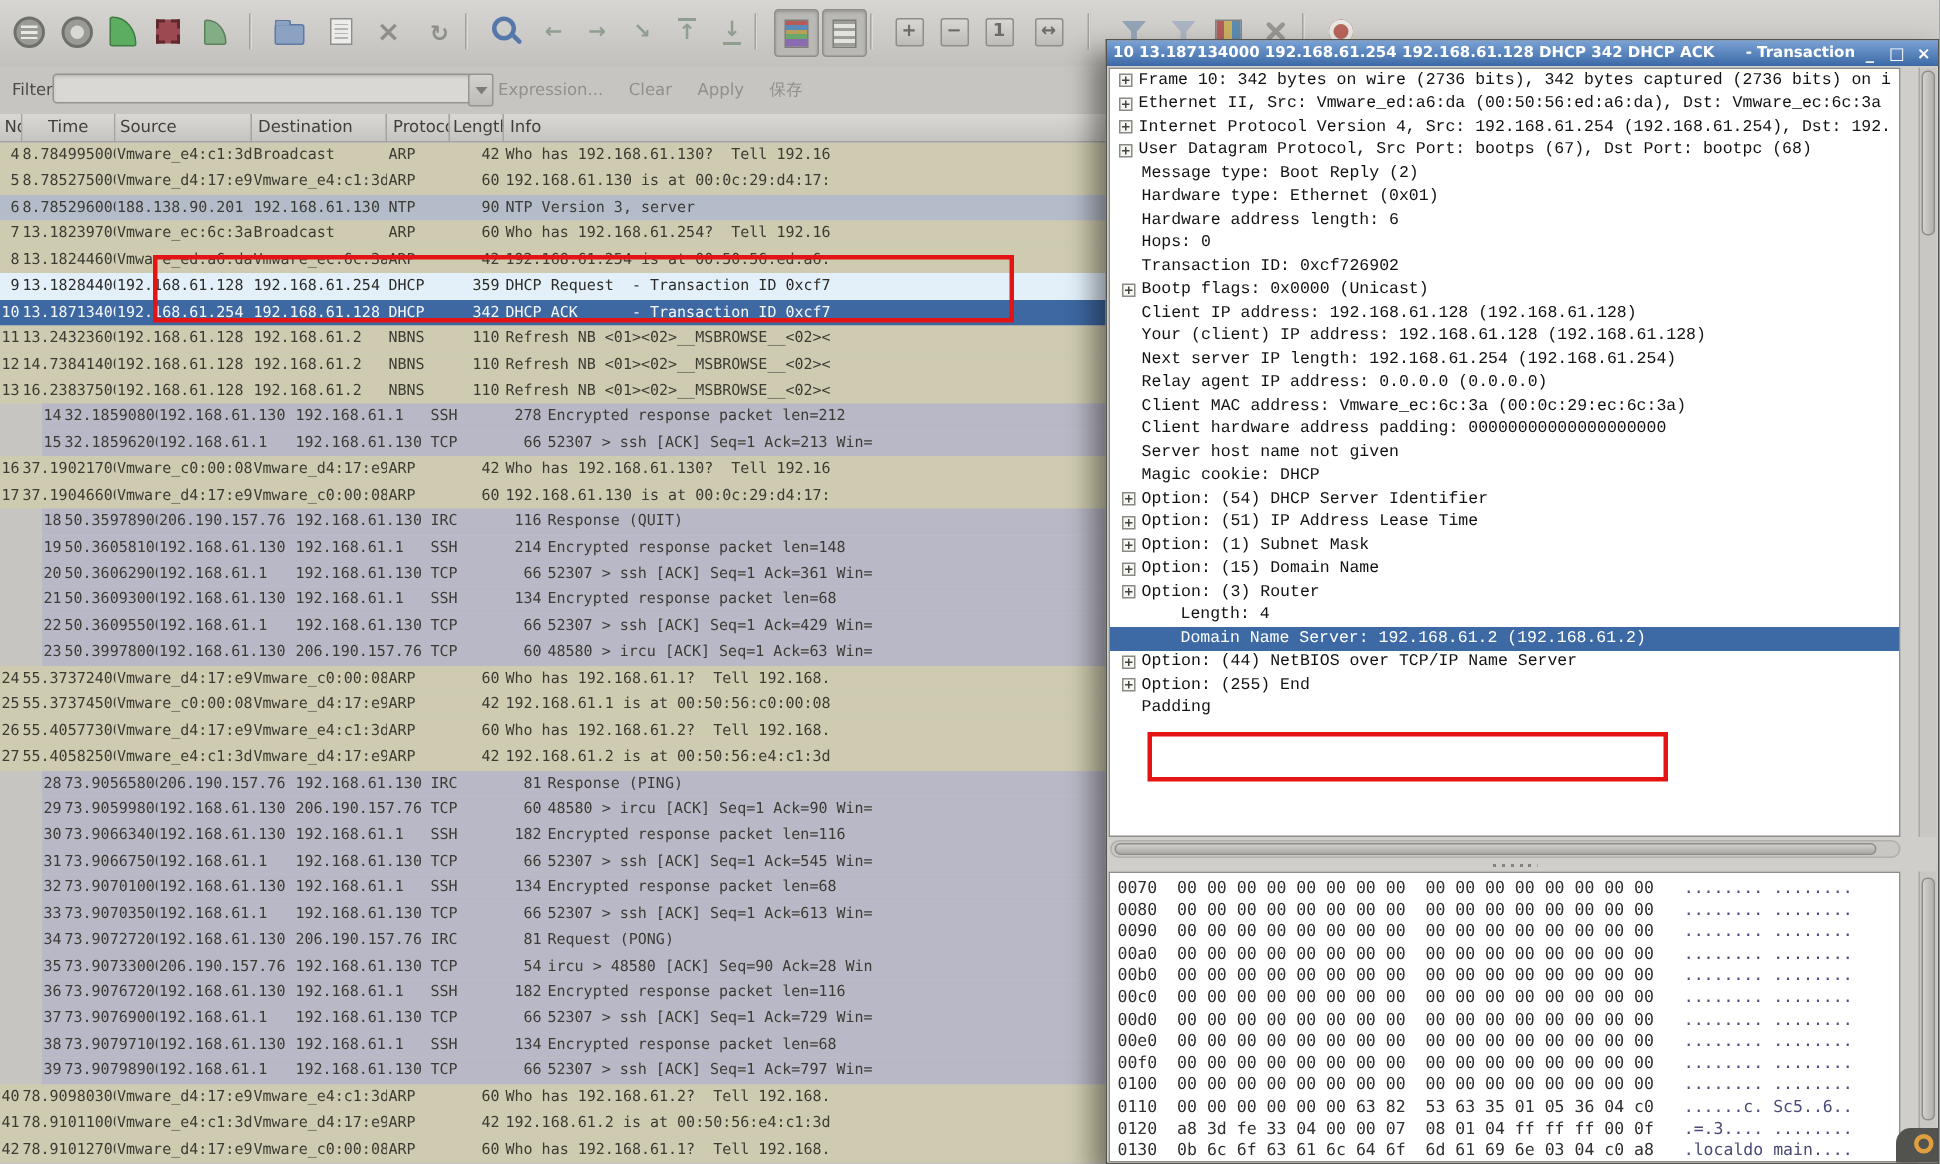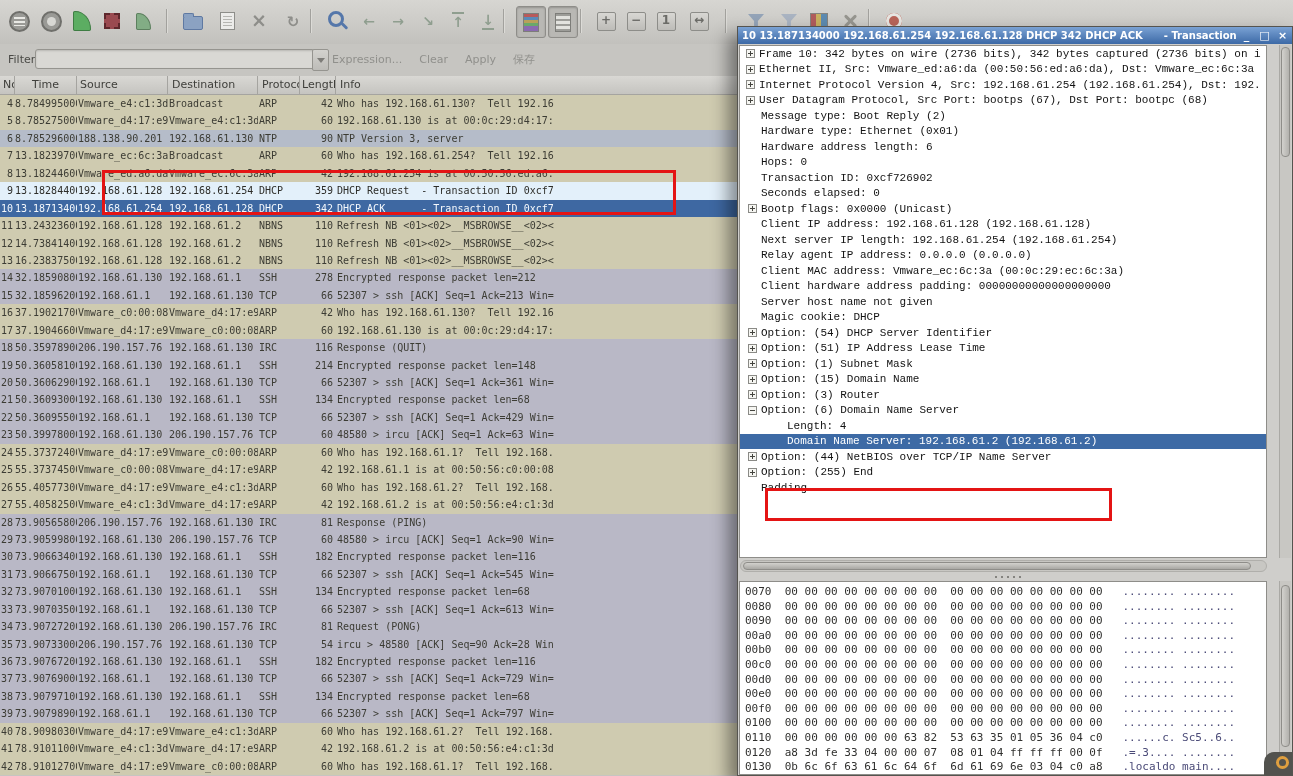--- a/index.html
+++ b/index.html
@@ -77,21 +77,21 @@
   .pkt-header{position:absolute;left:0;top:76px;width:740px;height:19px;display:flex;}
   .hcell{box-sizing:border-box;height:19px;background:linear-gradient(#d9d8d4,#c5c4c0);
     border-right:1px solid #a5a4a0;border-bottom:1px solid #a5a4a0;font-size:11px;color:#3f3f3b;
     line-height:18px;overflow:hidden;white-space:nowrap;}
   .pkt-list{position:absolute;left:0;top:95px;width:740px;height:681px;overflow:hidden;
     font-family:"DejaVu Sans Mono","Liberation Mono",monospace;font-size:10px;color:#3c3c34;}
   .prow{display:flex;height:17.45px;line-height:17.45px;white-space:pre;overflow:hidden;}
   .cell{box-sizing:border-box;overflow:hidden;flex:none;}
   .r-tan{background:#cfcbb0;}
   .r-ntp{background:#b5bcc9;}
-  .r-lav{background:#b9b8c6;}
+  .r-lav{background:#b9b8c6;margin-left:28px;}
   .r-pale{background:#e3f0fa;color:#2c2c28;}
   .r-sel{background:#3e68a2;color:#f4f8fc;}
   
   .red-rect{position:absolute;box-sizing:border-box;border:3px solid #e41414;z-index:30;pointer-events:none;}
   .rect1{left:102px;top:170px;width:574px;height:45px;}
   
   .popup{position:absolute;left:737px;top:26px;width:556px;height:750px;box-sizing:border-box;
     background:#cfcecb;border:1px solid #55544f;box-shadow:-9px 9px 16px rgba(0,0,0,.42);z-index:20;}
   .titlebar{position:absolute;left:0;top:0;right:0;height:17px;display:flex;align-items:center;
     background:linear-gradient(#7aa2d4,#3c69a6);padding:0 4px;box-sizing:border-box;}
@@ -308,35 +308,34 @@
     <div class="treepane" id="treepane">
         <div class="tline pd0"><span class="exp plus"></span><span>Frame 10: 342 bytes on wire (2736 bits), 342 bytes captured (2736 bits) on i</span></div>
         <div class="tline pd0"><span class="exp plus"></span><span>Ethernet II, Src: Vmware_ed:a6:da (00:50:56:ed:a6:da), Dst: Vmware_ec:6c:3a</span></div>
         <div class="tline pd0"><span class="exp plus"></span><span>Internet Protocol Version 4, Src: 192.168.61.254 (192.168.61.254), Dst: 192.</span></div>
         <div class="tline pd0"><span class="exp plus"></span><span>User Datagram Protocol, Src Port: bootps (67), Dst Port: bootpc (68)</span></div>
         <div class="tline pd1"><span class="noexp"></span><span>Message type: Boot Reply (2)</span></div>
         <div class="tline pd1"><span class="noexp"></span><span>Hardware type: Ethernet (0x01)</span></div>
         <div class="tline pd1"><span class="noexp"></span><span>Hardware address length: 6</span></div>
         <div class="tline pd1"><span class="noexp"></span><span>Hops: 0</span></div>
         <div class="tline pd1"><span class="noexp"></span><span>Transaction ID: 0xcf726902</span></div>
-        <div class="tline pd1"><span class="noexp"></span><span>Seconds elapsed: 0</span></div>
         <div class="tline pd1"><span class="exp plus"></span><span>Bootp flags: 0x0000 (Unicast)</span></div>
         <div class="tline pd1"><span class="noexp"></span><span>Client IP address: 192.168.61.128 (192.168.61.128)</span></div>
+        <div class="tline pd1"><span class="noexp"></span><span>Your (client) IP address: 192.168.61.128 (192.168.61.128)</span></div>
         <div class="tline pd1"><span class="noexp"></span><span>Next server IP length: 192.168.61.254 (192.168.61.254)</span></div>
         <div class="tline pd1"><span class="noexp"></span><span>Relay agent IP address: 0.0.0.0 (0.0.0.0)</span></div>
         <div class="tline pd1"><span class="noexp"></span><span>Client MAC address: Vmware_ec:6c:3a (00:0c:29:ec:6c:3a)</span></div>
         <div class="tline pd1"><span class="noexp"></span><span>Client hardware address padding: 00000000000000000000</span></div>
         <div class="tline pd1"><span class="noexp"></span><span>Server host name not given</span></div>
         <div class="tline pd1"><span class="noexp"></span><span>Magic cookie: DHCP</span></div>
         <div class="tline pd1"><span class="exp plus"></span><span>Option: (54) DHCP Server Identifier</span></div>
         <div class="tline pd1"><span class="exp plus"></span><span>Option: (51) IP Address Lease Time</span></div>
         <div class="tline pd1"><span class="exp plus"></span><span>Option: (1) Subnet Mask</span></div>
         <div class="tline pd1"><span class="exp plus"></span><span>Option: (15) Domain Name</span></div>
         <div class="tline pd1"><span class="exp plus"></span><span>Option: (3) Router</span></div>
-        <div class="tline pd1"><span class="exp"></span><span>Option: (6) Domain Name Server</span></div>
         <div class="tline pd2"><span class="noexp"></span><span>Length: 4</span></div>
         <div class="tline pd2 sel"><span class="noexp"></span><span>Domain Name Server: 192.168.61.2 (192.168.61.2)</span></div>
         <div class="tline pd1"><span class="exp plus"></span><span>Option: (44) NetBIOS over TCP/IP Name Server</span></div>
         <div class="tline pd1"><span class="exp plus"></span><span>Option: (255) End</span></div>
         <div class="tline pd1"><span class="noexp"></span><span>Padding</span></div>
       </div>
     <div class="tree-vscroll">
       <div class="vthumb"></div>
     </div>
     <div class="tree-hscroll">

